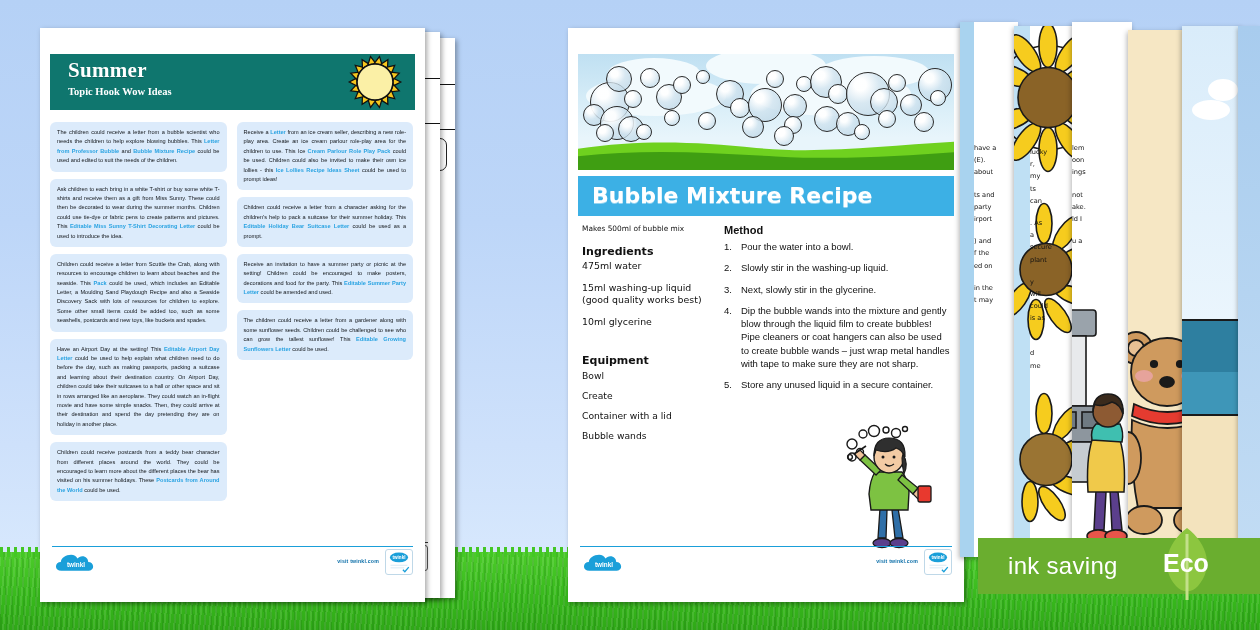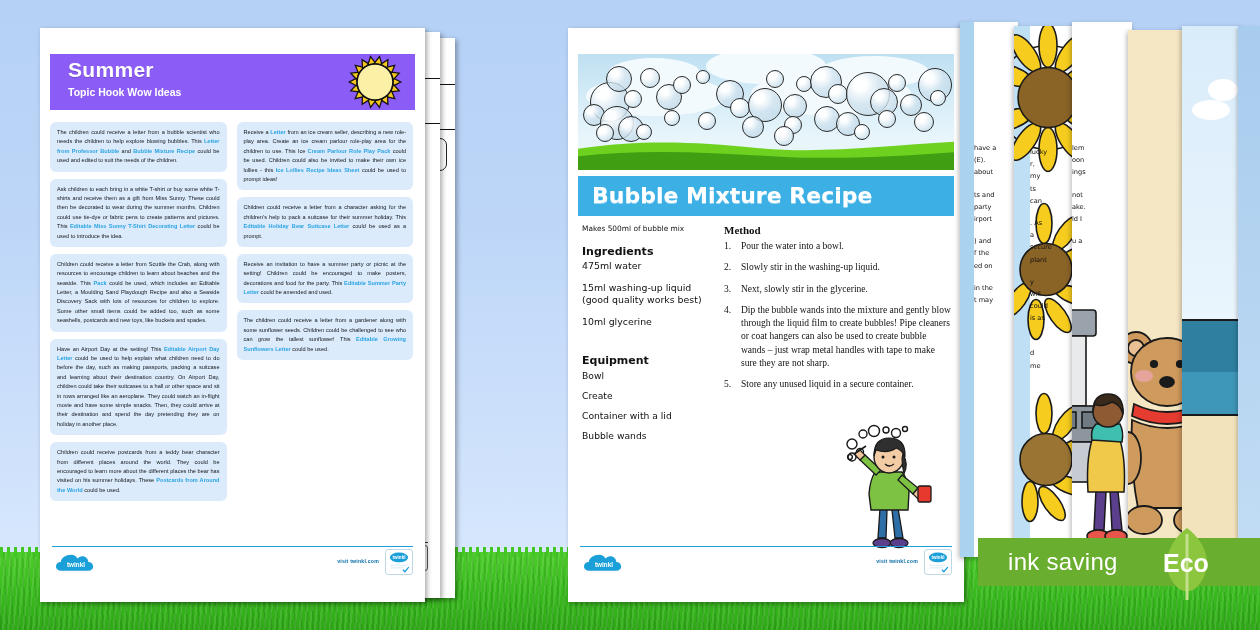--- a/index.html
+++ b/index.html
@@ -32,21 +32,21 @@
   #sheet-back-2 { left:75px; top:32px; width:365px; height:566px; }
   #sheet-front-1{ left:40px; top:28px; width:385px; height:574px; }
 
   
   .bw-head { position:absolute; left:0; top:46px; width:100%; height:46px;
              border-top:1.6px solid #111; border-bottom:1.6px solid #111; background:#fff;}
   .bw-sun { position:absolute; width:60px; height:60px; }
 
   
   .hdr-band { position:absolute; left:10px; top:26px; right:10px; height:56px;
-              background:#8b5cf6; }
+              background:#0f766e;font-family:Liberation Serif, serif; }
   .hdr-title { position:absolute; left:18px; top:4px; color:#fff; font-size:21px; font-weight:bold;
                letter-spacing:.3px; text-shadow:0 1px 0 rgba(0,0,0,.18); }
   .hdr-sub { position:absolute; left:18px; top:32px; color:#fff; font-size:10.5px; font-weight:bold; }
 
   .sun { position:absolute; right:6px; top:-6px; width:68px; height:68px; }
 
   .col { position:absolute; top:94px; width:calc(50% - 16px); }
   .col-left { left:10px; }
   .col-right { left:calc(50% + 4px); }
   .note {
@@ -74,21 +74,21 @@
          background:radial-gradient(circle at 32% 28%, rgba(255,255,255,.95) 0 14%, rgba(207,226,238,.75) 45%, rgba(186,213,229,.85) 100%); }
   .bub-s { position:absolute; border-radius:50%; border:1.2px solid #2b2b2b;
          background:radial-gradient(circle at 33% 30%, #ffffff 0 22%, #d4e6f0 70%, #c2dbe9 100%); }
 
   #mid-title-band { position:absolute; left:10px; top:148px; right:10px; height:40px; background:#3cb0e5; }
   #mid-title { position:absolute; left:14px; top:7px; color:#fff; font-size:22px; font-weight:bold;
                font-family:"DejaVu Sans", sans-serif; letter-spacing:0px; text-shadow:0 1px 0 rgba(255,255,255,.45);}
 
   .recipe-body { position:absolute; left:14px; top:196px; right:12px; bottom:60px; }
   .rc-left { position:absolute; left:0; top:0; width:130px; font-family:"DejaVu Sans", sans-serif; color:#111; }
-  .rc-right{ position:absolute; left:142px; top:0; right:0; font-family:Liberation Serif, serif; color:#111; }
+  .rc-right{ position:absolute; left:142px; top:0; right:0; font-family:Liberation Sans, sans-serif; color:#111; }
   .makes { font-size:7.4px; margin-bottom:12px; }
   .sec-h { font-size:11px; font-weight:bold; margin-bottom:2px; }
   .ing { font-size:9.4px; line-height:1.28; margin-bottom:10px; }
   .equip-h { font-size:11px; font-weight:bold; margin-top:26px; margin-bottom:3px; }
   .eq { font-size:9.2px; margin-bottom:9px; }
   .meth-h { font-size:11px; font-weight:bold; margin-bottom:4px; }
   ol.meth { list-style:none; }
   ol.meth li { font-size:9.5px; line-height:1.4; margin-bottom:8px; position:relative; padding-left:17px;}
   ol.meth li .num { position:absolute; left:0; top:0; }
 
@@ -98,21 +98,21 @@
   
   .rsheet { position:absolute; background:#fff; box-shadow:-1px 2px 5px rgba(0,0,0,.3); overflow:hidden; }
   #r1 { left:960px; top:22px; width:58px; height:535px; }
   #r2 { left:1014px; top:26px; width:62px; height:533px; }
   #r3 { left:1072px; top:22px; width:60px; height:538px; }
   #r4 { left:1128px; top:30px; width:58px; height:528px; }
   #r5 { left:1182px; top:26px; width:60px; height:532px; }
   .rtxt { font-size:6.6px; line-height:1.85; font-family:"DejaVu Sans", sans-serif; color:#111; padding:0 0; }
 
   
-  #eco-bar { position:absolute; left:978px; top:538px; width:282px; height:48px;
+  #eco-bar { position:absolute; left:978px; top:538px; width:282px; height:56px;
              background:#6aae2f; display:flex; align-items:center; }
   #eco-text { color:#fff; font-size:24px; margin-left:30px; letter-spacing:.3px; }
   #eco-leaf { position:absolute; left:172px; top:-12px; width:74px; height:74px; }
   #eco-word { position:absolute; left:185px; top:11px; color:#fff; font-size:25px; font-weight:bold; }
 </style>
 </head>
 <body>
 
 <div id="bg-sky"></div>
 <div id="bg-grass"></div>

